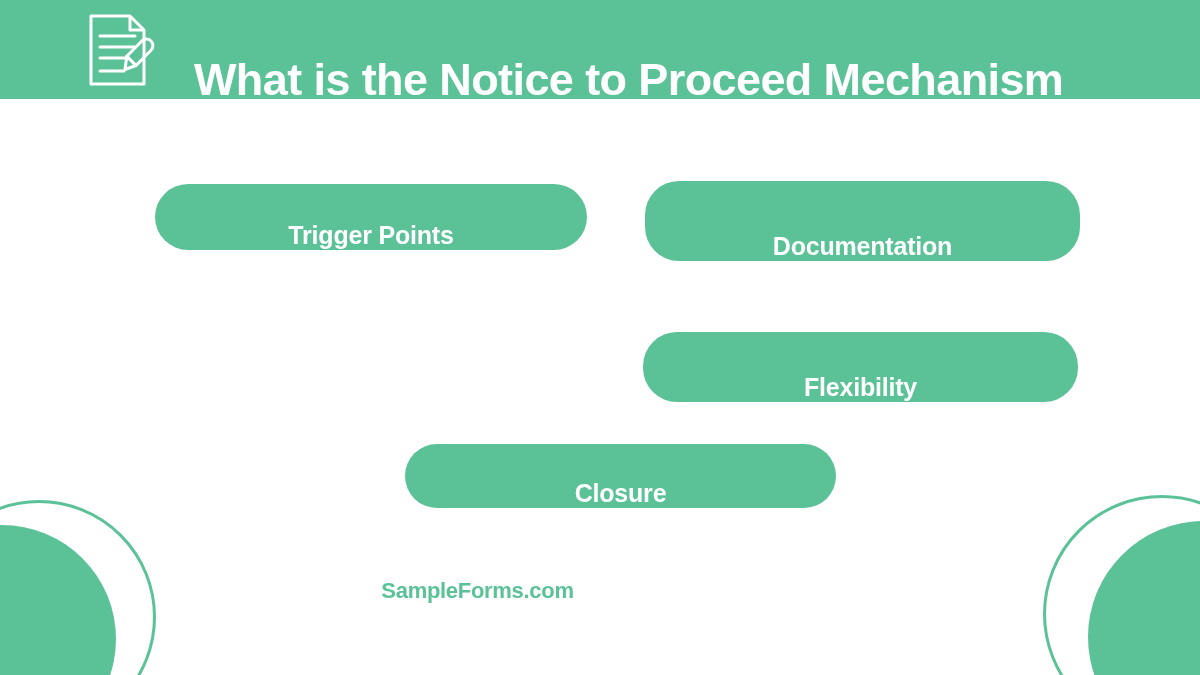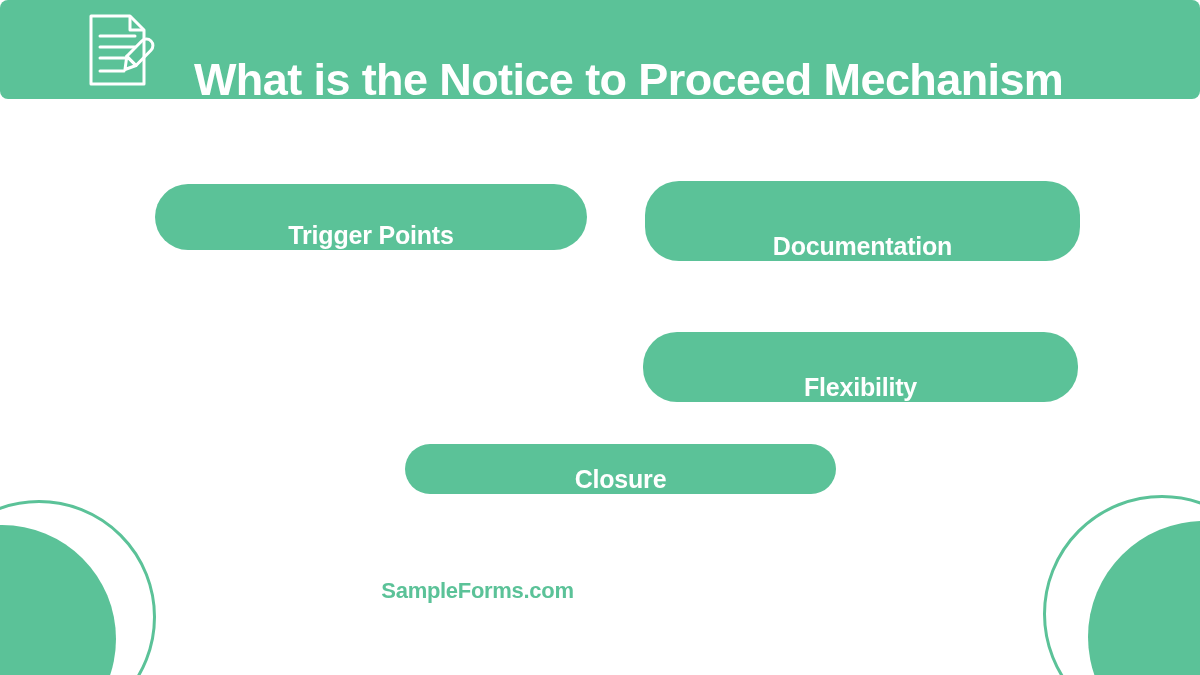--- a/index.html
+++ b/index.html
@@ -23,21 +23,20 @@
   .header {
     position: absolute;
     left: 0;
     top: 0;
     width: 1200px;
     height: 99px;
     background: #5bc298;
     display: flex;
     align-items: center;
     z-index: 5;
-    border-radius: 8px;
   }
   .header-icon {
     position: absolute;
     left: 80px;
     top: 12px;
     width: 82px;
     height: 76px;
   }
   .header-title {
     position: absolute;
@@ -85,21 +84,21 @@
     align-items: flex-end;
     justify-content: center;
     text-align: center;
     z-index: 3;
     box-sizing: border-box;
   }
   .pill-trigger-points { left: 155px;  top: 184px; width: 432px; height: 66px; }
   .pill-documentation  { left: 645px;  top: 181px; width: 435px; height: 80px; }
   .pill-monitoring     { left: 157px;  top: 331px; width: 432px; height: 65px; }
   .pill-flexibility    { left: 643px;  top: 332px; width: 435px; height: 70px; }
-  .pill-closure        { left: 405px;  top: 444px; width: 431px; height: 50px; }
+  .pill-closure        { left: 405px;  top: 444px; width: 431px; height: 64px; }
 
   
   .footer-brand {
     position: absolute;
     left: 0;
     top: 578px;
     width: 955px;
     text-align: center;
     font-size: 22px;
     font-weight: bold;

